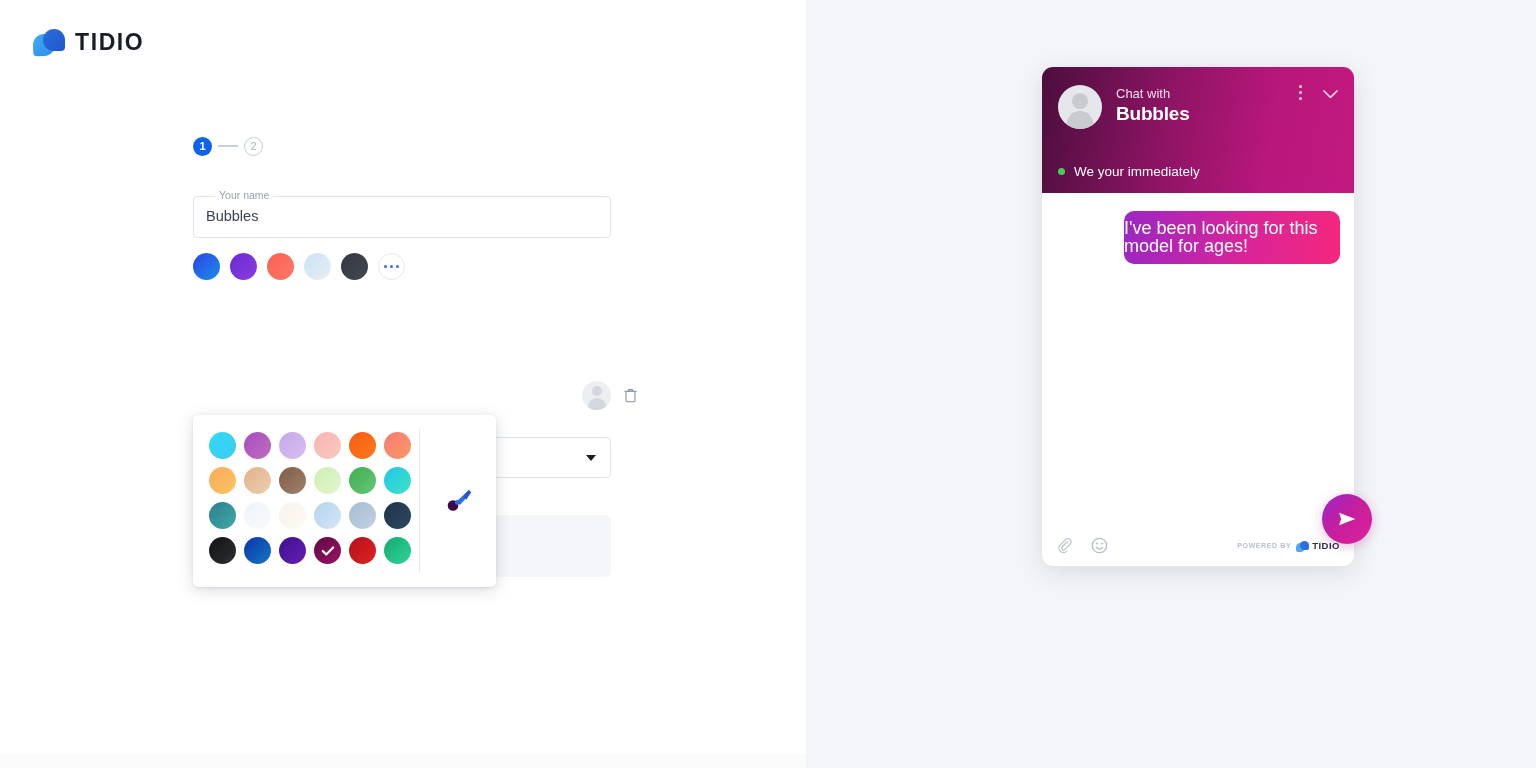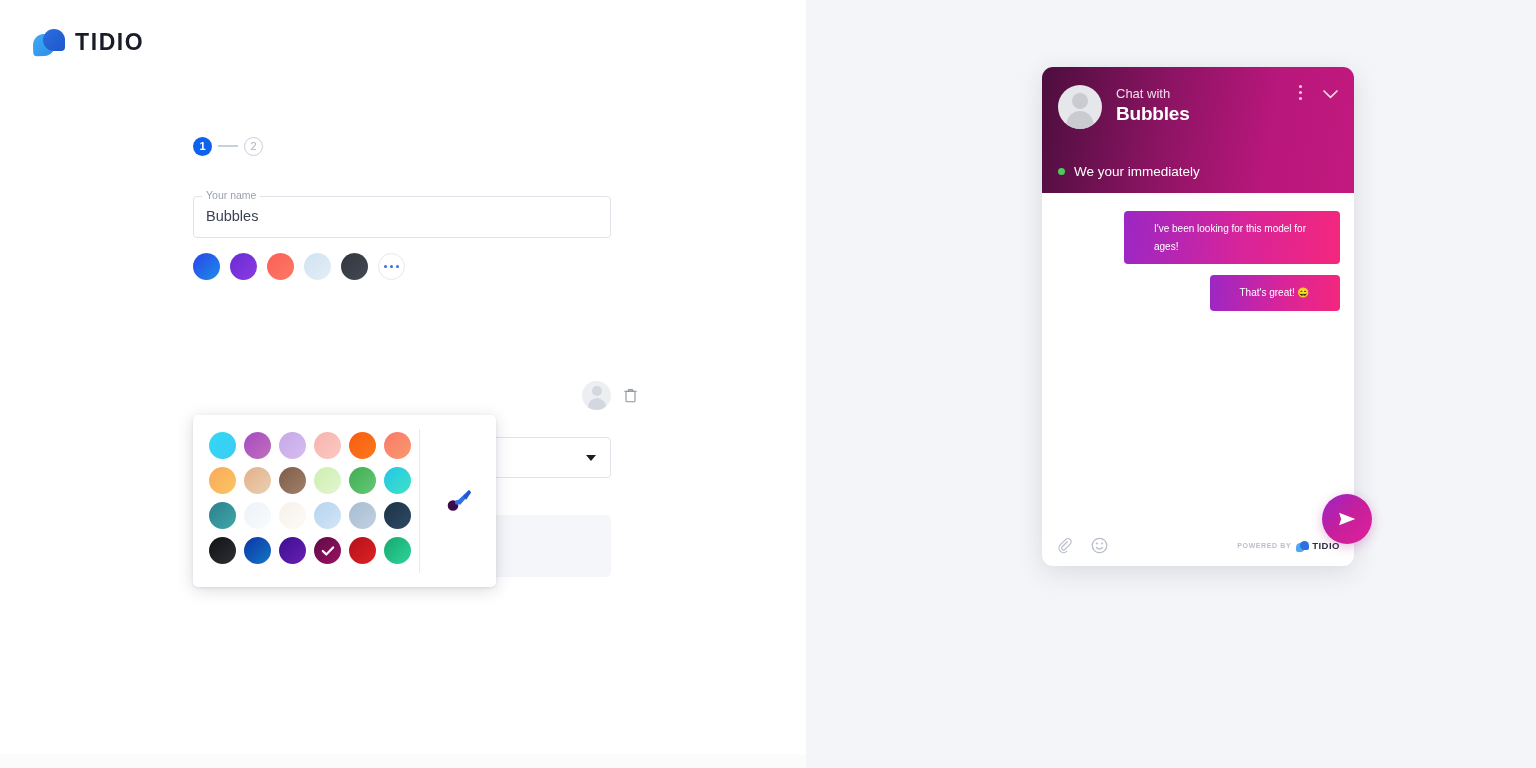--- a/index.html
+++ b/index.html
@@ -64,21 +64,21 @@
     letter-spacing: -0.5px;
   }
 
   
   .field { position: relative; margin-top: 40px; width: 418px; height: 42px; }
   .field-box {
     position: absolute; inset: 0; border: 1px solid #dfe3ea; border-radius: 4px;
     background: #fff;
   }
   .field-notch {
-    position: absolute; left: 9px; top: -7px; background: #fff; padding: 0 4px;
+    position: absolute; left: 22px; top: -7px; background: #fff; padding: 0 4px;
     font-size: 10.5px; color: #9aa2b2; line-height: 13px;
   }
   .field-value {
     position: absolute; left: 13px; top: 12px; font-size: 14.5px; color: #3b4254;
   }
 
   .section-label {
     margin-top: 37px; font-size: 14px; color: #434a5c; letter-spacing: -0.1px;
   }
 
@@ -186,23 +186,23 @@
   }
   .w-status { position: absolute; left: 16px; bottom: 14px; display: flex; align-items: center; gap: 9px; }
   .w-dot { width: 7px; height: 7px; border-radius: 50%; background: #4ec95b; }
   .w-status-text { font-size: 13.5px; color: #ffffff; }
 
   .w-body { flex: 1; padding: 18px 14px 0 14px; background: #fff; }
   .msg { margin-bottom: 11px; display: flex; }
   .msg.out { justify-content: flex-end; }
   .msg.in { justify-content: flex-start; }
   .bubble-out {
-    max-width: 216px; padding: 9px 30px; border-radius: 4px;
+    max-width: 216px; padding: 9px 0; border-radius: 10px;
     background: linear-gradient(95deg, #9b27c4 0%, #d8249a 55%, #f4277d 100%);
-    color: #fff; font-size: 10px; line-height: 17.5px;
+    color: #fff; font-size: 18px; line-height: 17.5px;
   }
   .bubble-in {
     max-width: 216px; padding: 11px 14px; border-radius: 9px;
     background: #eff1f4; color: #3d4454; font-size: 13px; line-height: 17.5px;
   }
 
   .w-footer { padding: 0 14px 12px 14px; position: relative; }
   .w-input {
     font-size: 13.5px; color: #b3b9c6; padding: 13px 0 16px 6px;
   }
@@ -362,23 +362,20 @@
       <div class="w-status">
         <span class="w-dot"></span>
         <span class="w-status-text">We your immediately</span>
       </div>
     </div>
 
     <div class="w-body" id="msg-list">
         <div class="msg out">
           <div class="bubble-out">I've been looking for this model for ages!</div>
         </div>
-        <div class="msg out">
-          <div class="bubble-out">That's great! 😄</div>
-        </div>
       </div>
 
     <div class="w-footer">
       <div class="w-footer-row">
         <span class="w-ficon">
           <svg viewBox="0 0 17 17" width="17" height="17" aria-hidden="true">
             <path d="M12.2 5.2 L6.6 10.9 a2.1 2.1 0 0 0 3 3 l6.1-6.2 a3.7 3.7 0 0 0-5.2-5.2 L4.2 8.8 a5.2 5.2 0 0 0 7.4 7.3" fill="none" stroke="#b7bdc9" stroke-width="1.3" stroke-linecap="round" transform="scale(0.88) translate(0.6,0.2)"></path>
           </svg>
         </span>
         <span class="w-ficon">

